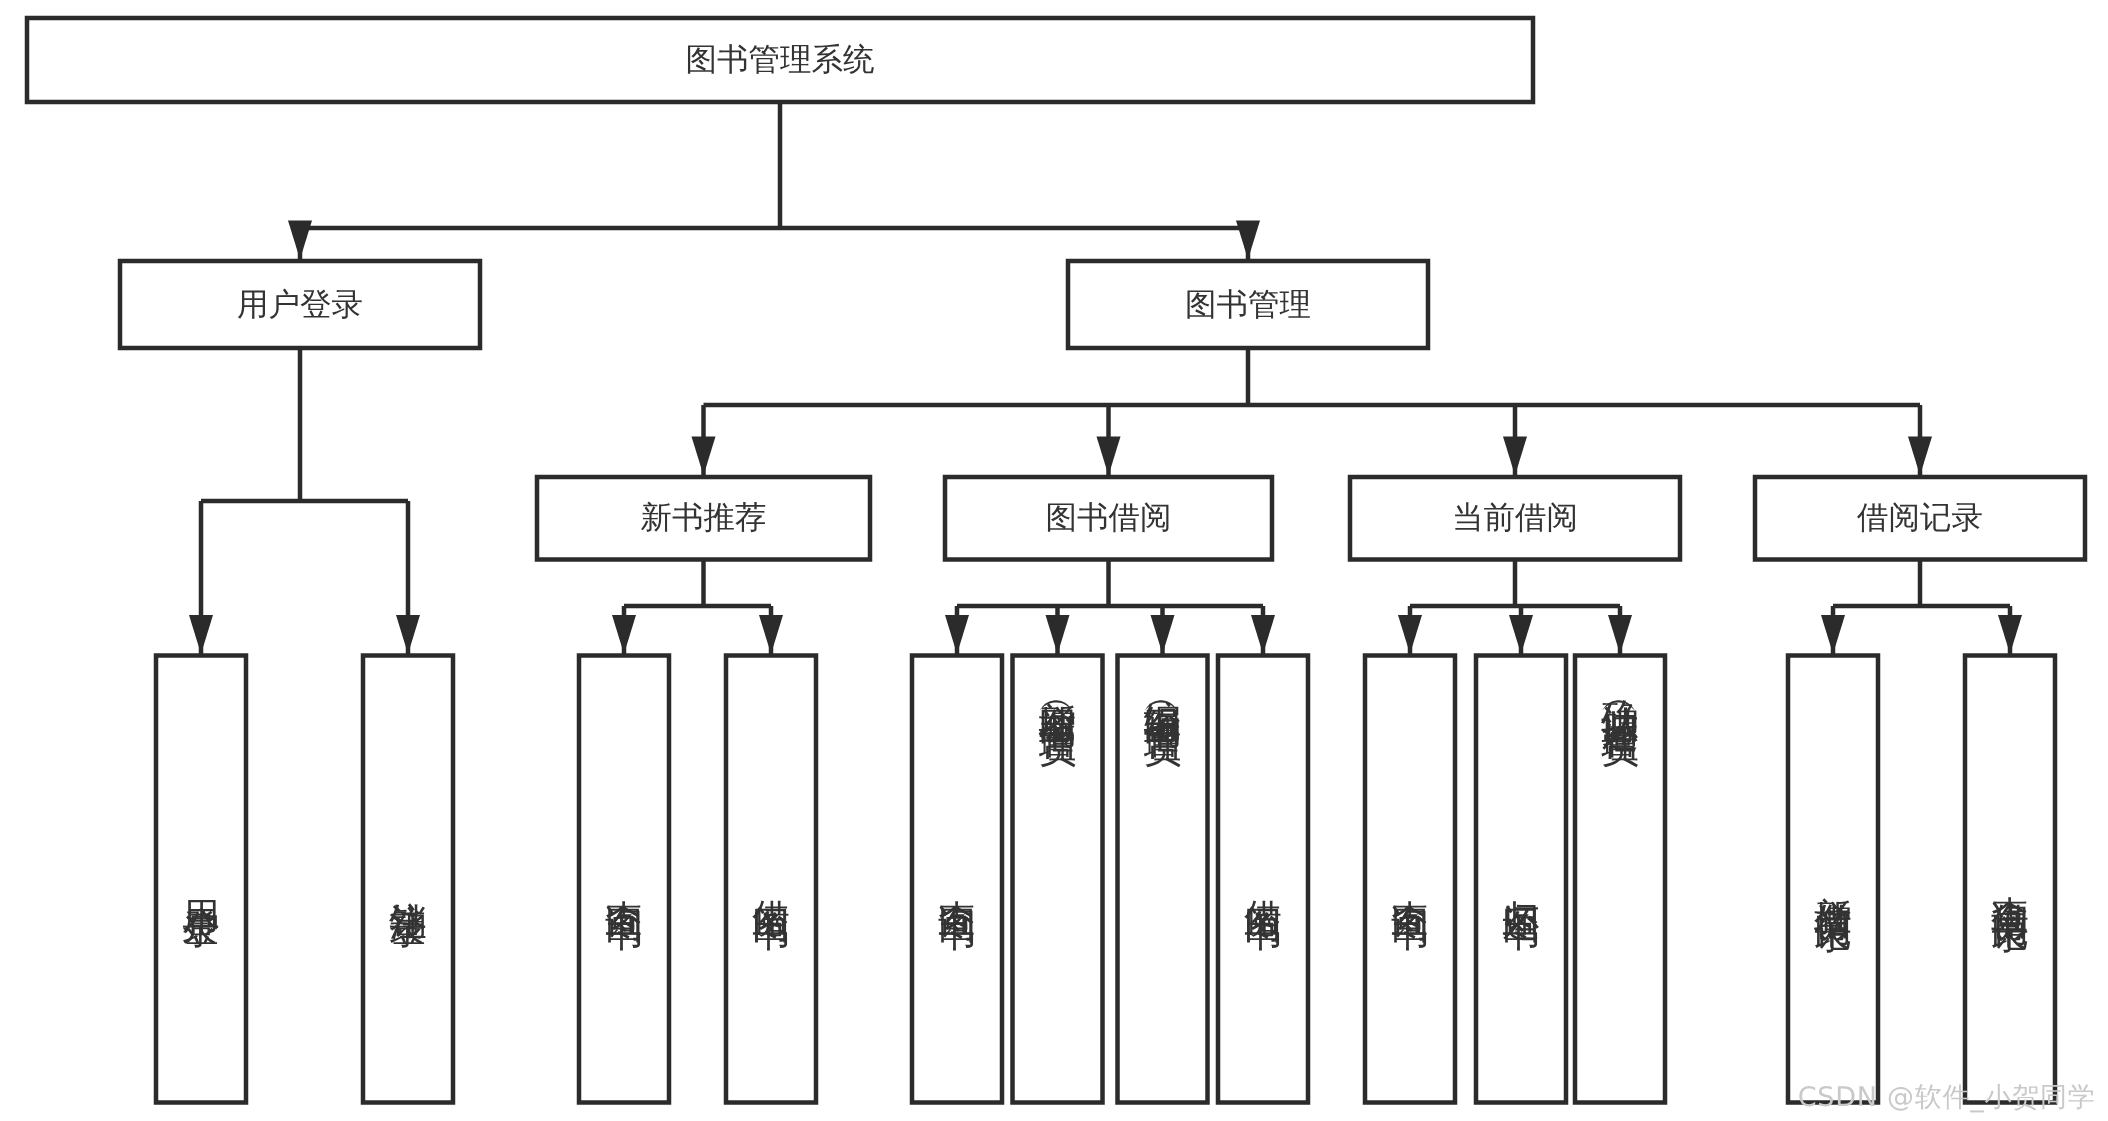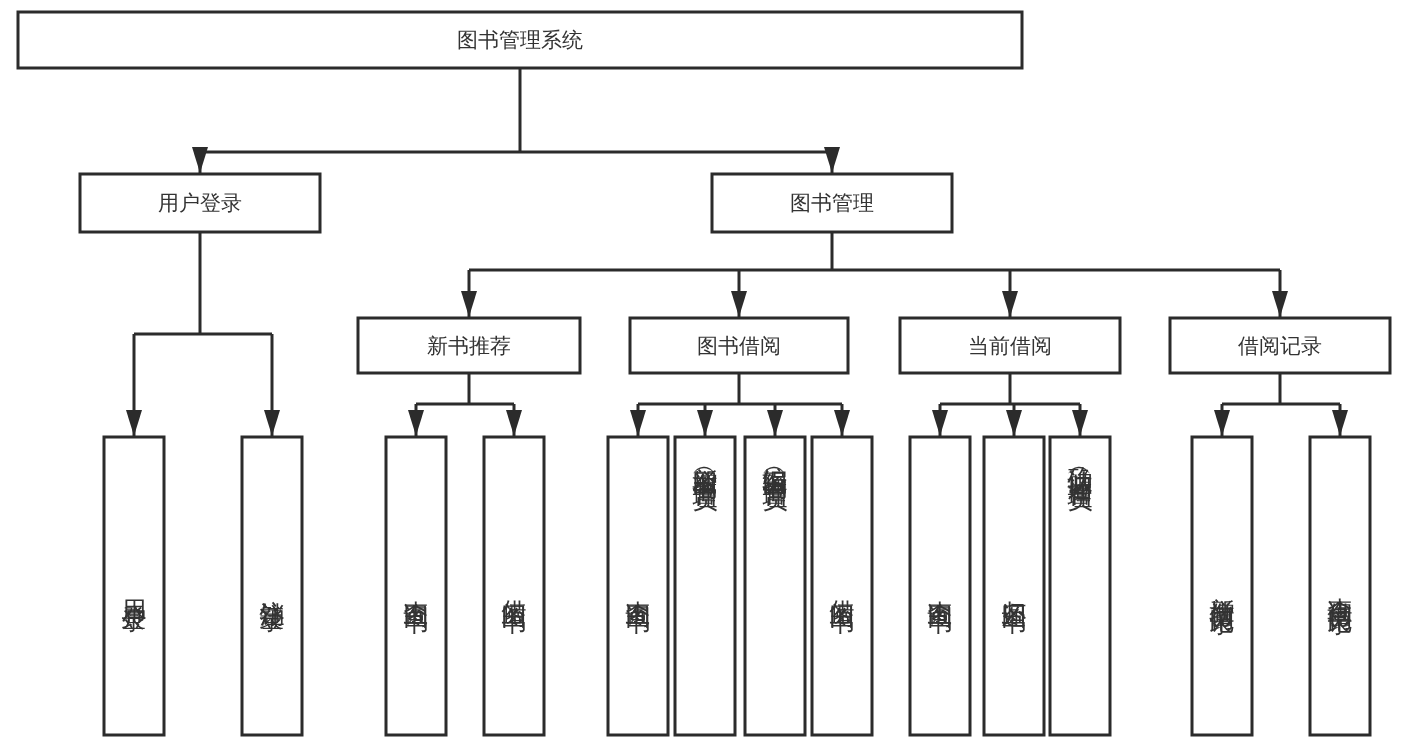--- a/index.html
+++ b/index.html
@@ -216,14 +216,15 @@
       <div class="vlabel" style="left: 675px; width: 60px; top: 447px; height: 282px; display: flex; justify-content: flex-start; align-items: center;">新增图书（管理员）</div>
       <div class="vlabel" style="left: 745px; width: 60px; top: 447px; height: 282px; display: flex; justify-content: flex-start; align-items: center;">编辑图书（管理员）</div>
       <div class="vlabel" style="left: 812px; width: 60px; top: 437px; height: 298px; display: flex; justify-content: center; align-items: center;">借阅图书</div>
       <div class="vlabel" style="left: 910px; width: 60px; top: 437px; height: 298px; display: flex; justify-content: center; align-items: center;">查询图书</div>
       <div class="vlabel" style="left: 984px; width: 60px; top: 437px; height: 298px; display: flex; justify-content: center; align-items: center;">归还图书</div>
       <div class="vlabel" style="left: 1050px; width: 60px; top: 447px; height: 282px; display: flex; justify-content: flex-start; align-items: center;">确认归还（管理员）</div>
       <div class="vlabel" style="left: 1192px; width: 60px; top: 437px; height: 298px; display: flex; justify-content: center; align-items: center;">新增借阅记录</div>
       <div class="vlabel" style="left: 1310px; width: 60px; top: 437px; height: 298px; display: flex; justify-content: center; align-items: center;">查询借阅记录</div>
     </div>
 
+  <div class="watermark-text">CSDN @软件_小贺同学</div>
 
 </div>
 
 </body></html>

